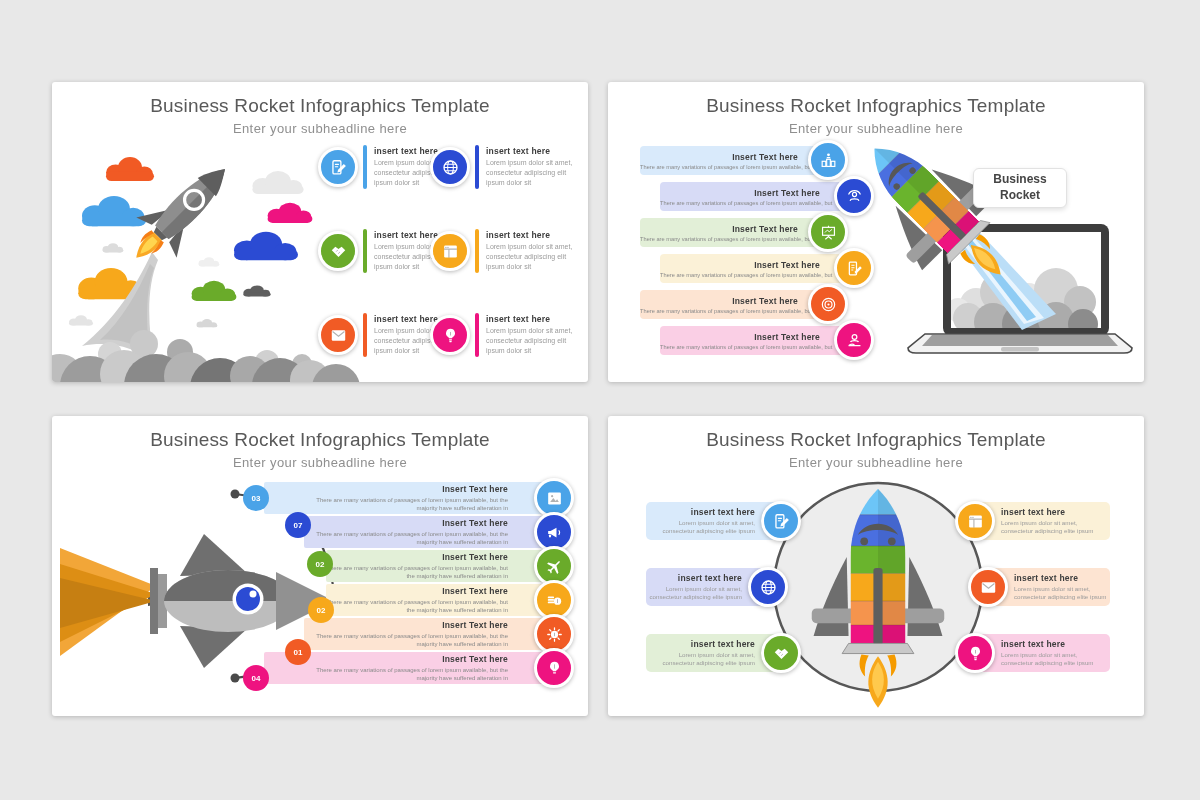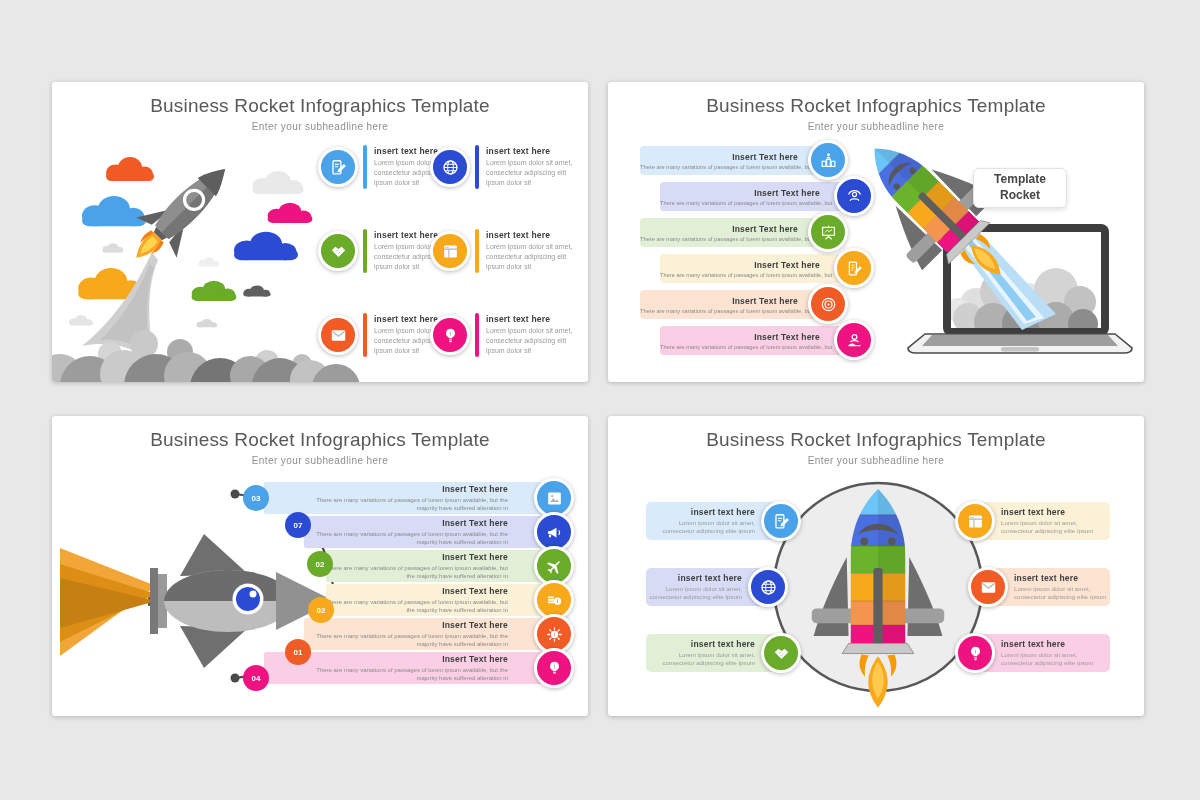--- a/index.html
+++ b/index.html
@@ -2,21 +2,21 @@
 <html><head>
 <meta charset="utf-8">
 <style>
   html,body{margin:0;padding:0;}
   body{width:1200px;height:800px;background:#e8e8e8;font-family:"Liberation Sans",sans-serif;overflow:hidden;}
   .stage{position:relative;width:1200px;height:800px;background:#e8e8e8;}
   .slide{position:absolute;width:536px;height:300px;background:#fff;border-radius:3px;
          box-shadow:0 1px 5px rgba(0,0,0,.22);overflow:hidden;}
   #s1{left:52px;top:82px}#s2{left:608px;top:82px}#s3{left:52px;top:416px}#s4{left:608px;top:416px}
   .s-title{position:absolute;left:0;right:0;top:13px;text-align:center;font-size:19px;color:#595959;letter-spacing:.2px;}
-  .s-sub{position:absolute;left:0;right:0;top:39px;text-align:center;font-size:10px;color:#8f8f8f;letter-spacing:.4px;}
+  .s-sub{position:absolute;left:0;right:0;top:39px;text-align:center;font-size:13px;color:#8f8f8f;letter-spacing:.4px;}
   .art{position:absolute;left:0;top:0;width:536px;height:300px;z-index:1;pointer-events:none;}
   
   .c-blue{background:#4AA3E8}.c-dblue{background:#2B4BD3}.c-green{background:#6AAB2A}
   .c-orange{background:#F7A81B}.c-red{background:#F15B25}.c-pink{background:#EE1380}
   .t-blue{background:#D9EAFB}.t-lav{background:#D7DBF6}.t-green{background:#E2EFD7}
   .t-cream{background:#FBF1D7}.t-peach{background:#FDE4D2}.t-pink{background:#FACFE5}
   
   .badge{position:absolute;box-sizing:border-box;width:40px;height:40px;border-radius:50%;
          border:3px solid #fff;box-shadow:0 1px 4px rgba(0,0,0,.28);z-index:3;
          display:flex;align-items:center;justify-content:center;}
@@ -251,21 +251,21 @@
         <circle cx="475" cy="242" r="15" fill="#8C8C8C"></circle>
       </g>
       <polygon points="340,150 360,138 448,232 414,248" fill="#BBDEF7"></polygon>
       <polygon points="346,150 356,144 436,236 416,242" fill="#E9F5FE"></polygon>
       <polygon points="350,149 354,146 428,235 419,239" fill="#8FCCF4"></polygon>
       <path d="M317,252 L507,252 L524,266 Q524,271 516,271 L308,271 Q300,271 300,266 Z" fill="#F2F2F2" stroke="#4a4a4a" stroke-width="1.6"></path>
       <path d="M324,253 L500,253 L510,264 L314,264 Z" fill="#9E9E9E"></path>
       <rect x="393" y="265" width="38" height="4.5" rx="2" fill="#C4C4C4"></rect>
       <use href="#shuttle" transform="translate(312,112) rotate(-45) scale(0.75)"></use>
     </svg>
-    <div class="callout">Template Rocket</div>
+    <div class="callout">Business Rocket</div>
     <div class="s2row t-blue" style="left:32px;top:64px;width:182px">
       <div class="lbl">Insert Text here</div>
       <div class="s2body">There are many variations of passages of lorem ipsum available, but</div>
     </div>
     <span class="badge c-blue" style="left:200px;top:58px">
         <svg viewBox="0 0 24 24" xmlns="http://www.w3.org/2000/svg">
           <circle cx="12" cy="4.8" r="1.8" fill="#fff"></circle>
           <rect x="9.8" y="7.6" width="4.4" height="1.6" fill="#fff"></rect>
           <rect x="4" y="13" width="4.6" height="6.5" fill="none" stroke="#fff" stroke-width="1.5"></rect>
           <rect x="9.7" y="10.5" width="4.6" height="9" fill="none" stroke="#fff" stroke-width="1.5"></rect>

